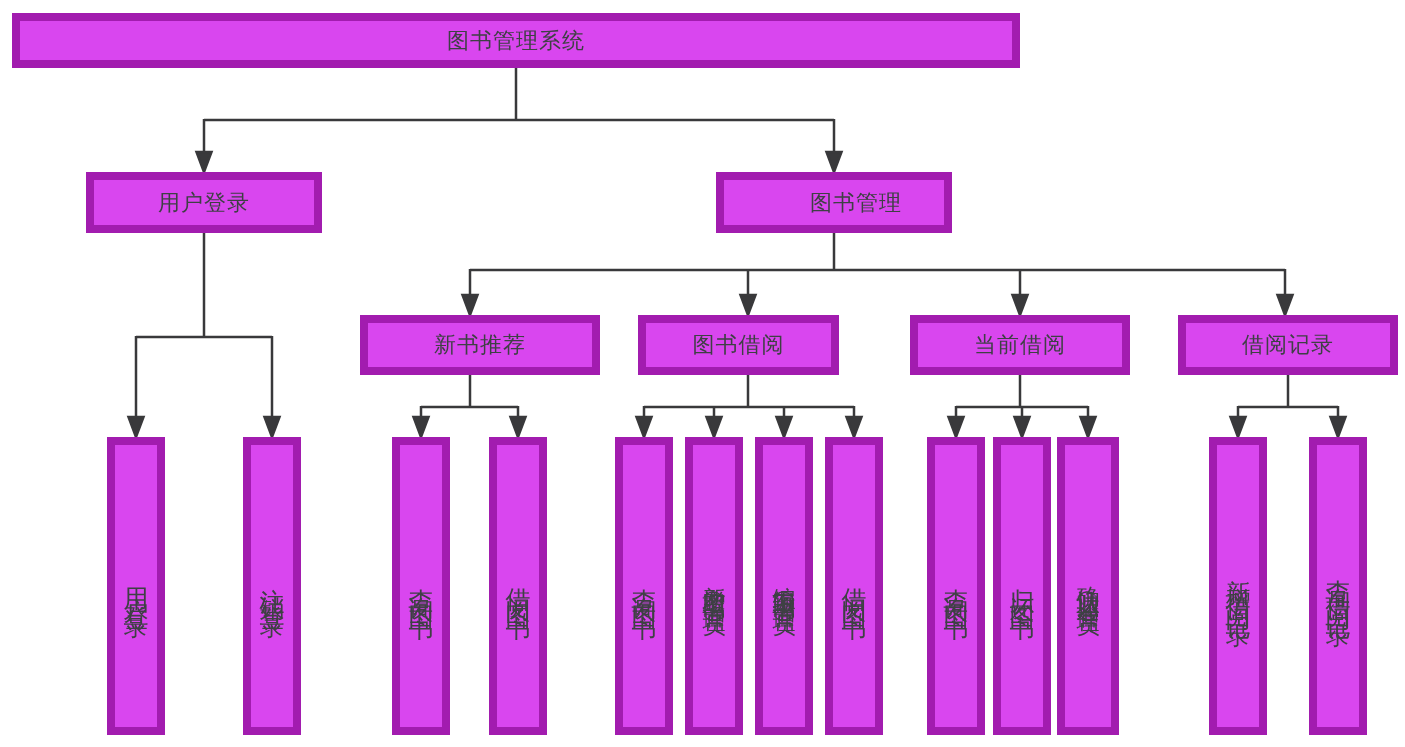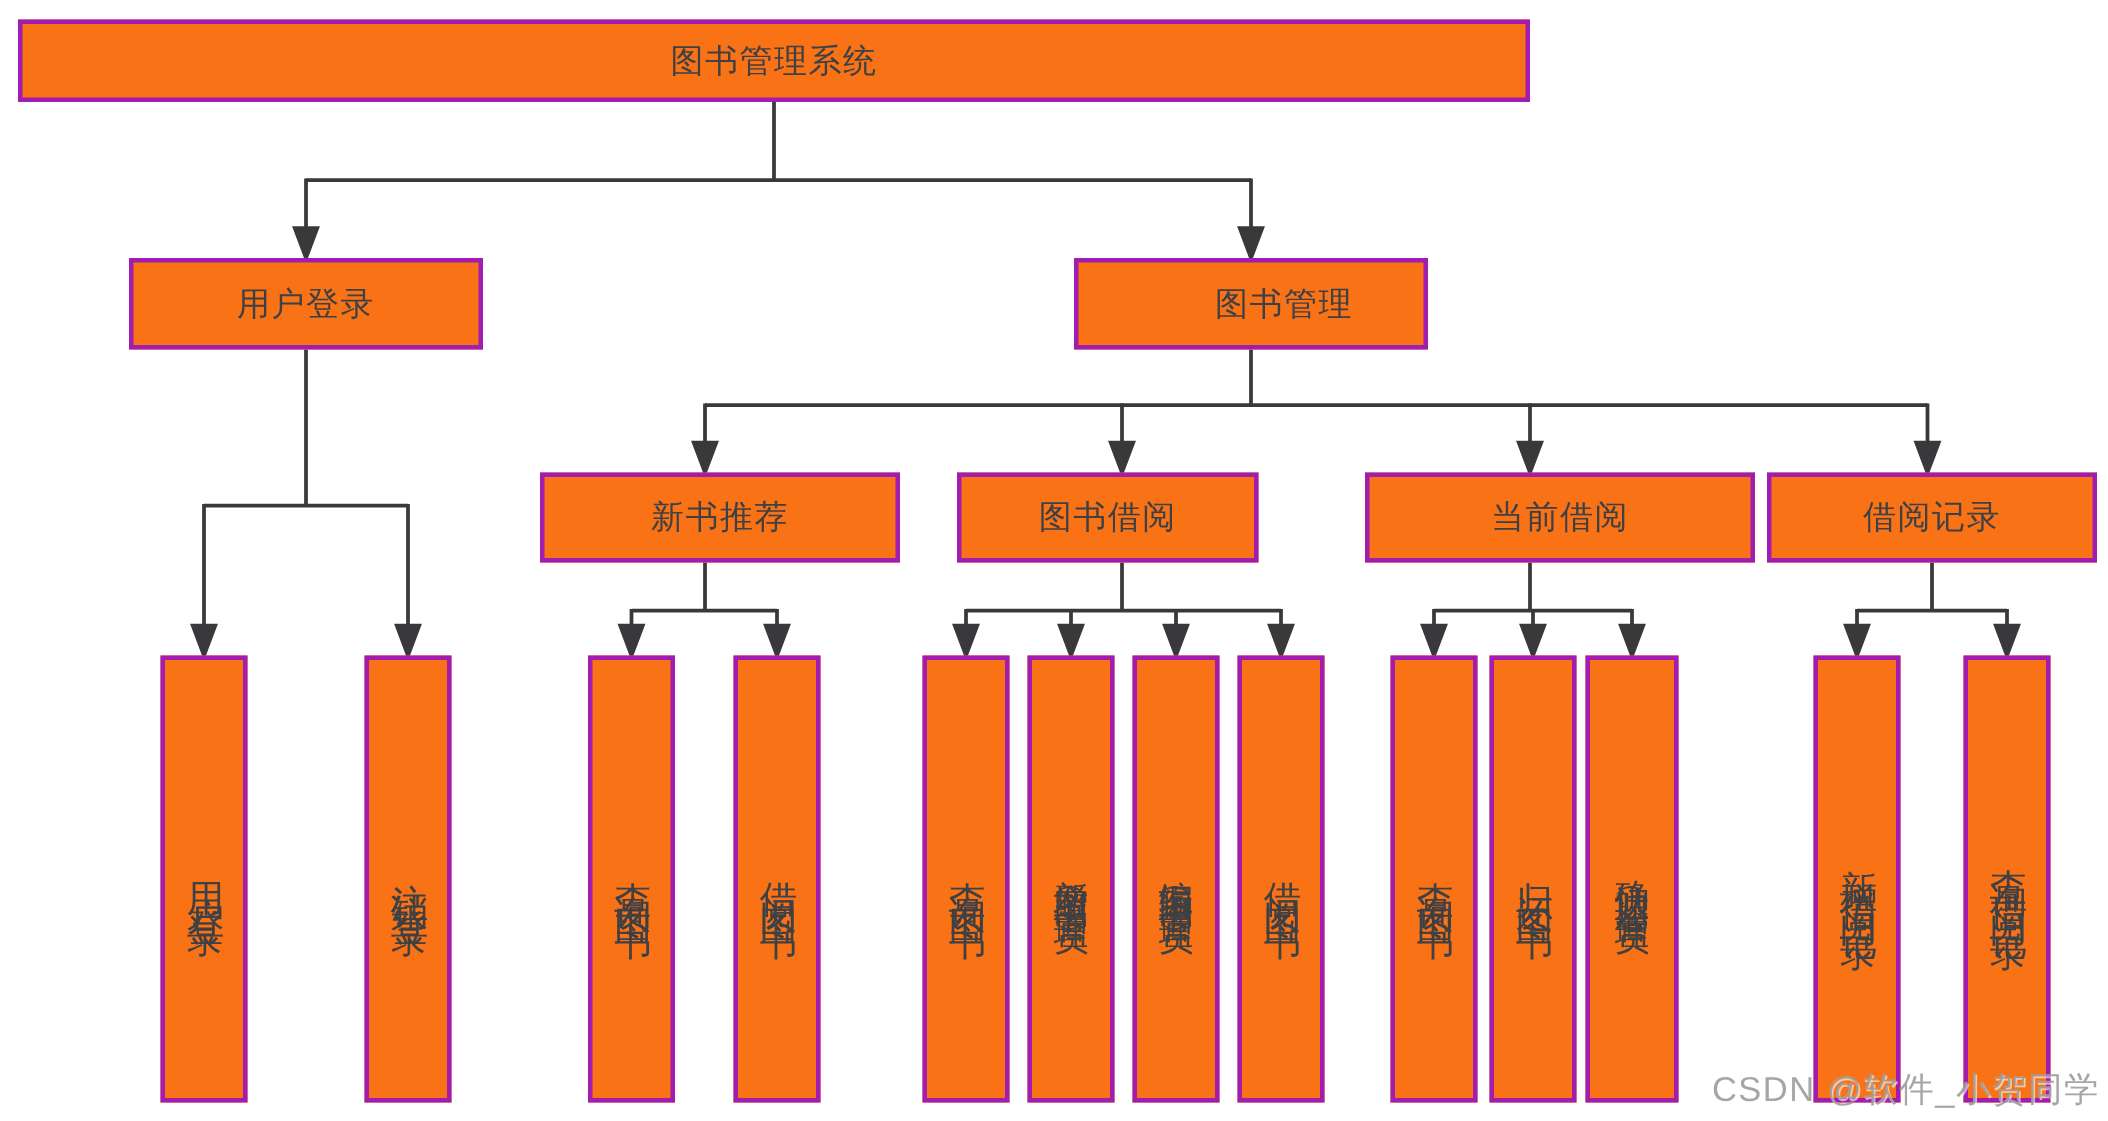--- a/index.html
+++ b/index.html
@@ -12,22 +12,22 @@
     overflow: hidden;
   }
   #connectors {
     position: absolute;
     left: 0; top: 0;
     width: 1405px; height: 747px;
   }
   .node {
     position: absolute;
     box-sizing: border-box;
-    border: 3px solid #a21caf;
-    background: #f97316;
+    border: 8px solid #a21caf;
+    background: #d946ef;
     color: #3e4044;
     display: flex;
     align-items: center;
     justify-content: center;
     z-index: 2;
   }
   .hbox {
     font-size: 22px;
     letter-spacing: 1px;
     white-space: nowrap;
@@ -45,21 +45,21 @@
   .vbox.long {
     font-size: 23px;
     letter-spacing: 4px;
   }
   
   #n-root   { left: 12px;   top: 13px;  width: 1008px; height: 55px; }
   #n-login  { left: 86px;   top: 172px; width: 236px;  height: 61px; }
   #n-manage { left: 716px;  top: 172px; width: 236px;  height: 61px; padding-left: 44px; }
   #n-rec    { left: 360px;  top: 315px; width: 240px;  height: 60px; }
   #n-borrow { left: 638px;  top: 315px; width: 201px;  height: 60px; }
-  #n-cur    { left: 910px;  top: 315px; width: 260px;  height: 60px; }
+  #n-cur    { left: 910px;  top: 315px; width: 220px;  height: 60px; }
   #n-hist   { left: 1178px; top: 315px; width: 220px;  height: 60px; }
   
   #n-l1  { left: 107px; }
   #n-l2  { left: 243px; }
   #n-l3  { left: 392px; }
   #n-l4  { left: 489px; }
   #n-l5  { left: 615px; }
   #n-l6  { left: 685px; }
   #n-l7  { left: 755px; }
   #n-l8  { left: 825px; }
@@ -166,14 +166,13 @@
   <div id="n-l5" class="node vbox">查询图书</div>
   <div id="n-l6" class="node vbox long">新增图书（管理员）</div>
   <div id="n-l7" class="node vbox long">编辑图书（管理员）</div>
   <div id="n-l8" class="node vbox">借阅图书</div>
   <div id="n-l9" class="node vbox">查询图书</div>
   <div id="n-l10" class="node vbox">归还图书</div>
   <div id="n-l11" class="node vbox long">确认归还（管理员）</div>
   <div id="n-l12" class="node vbox">新增借阅记录</div>
   <div id="n-l13" class="node vbox">查询借阅记录</div>
 
-  <div id="watermark">CSDN @软件_小贺同学</div>
 </div>
 
 </body></html>

